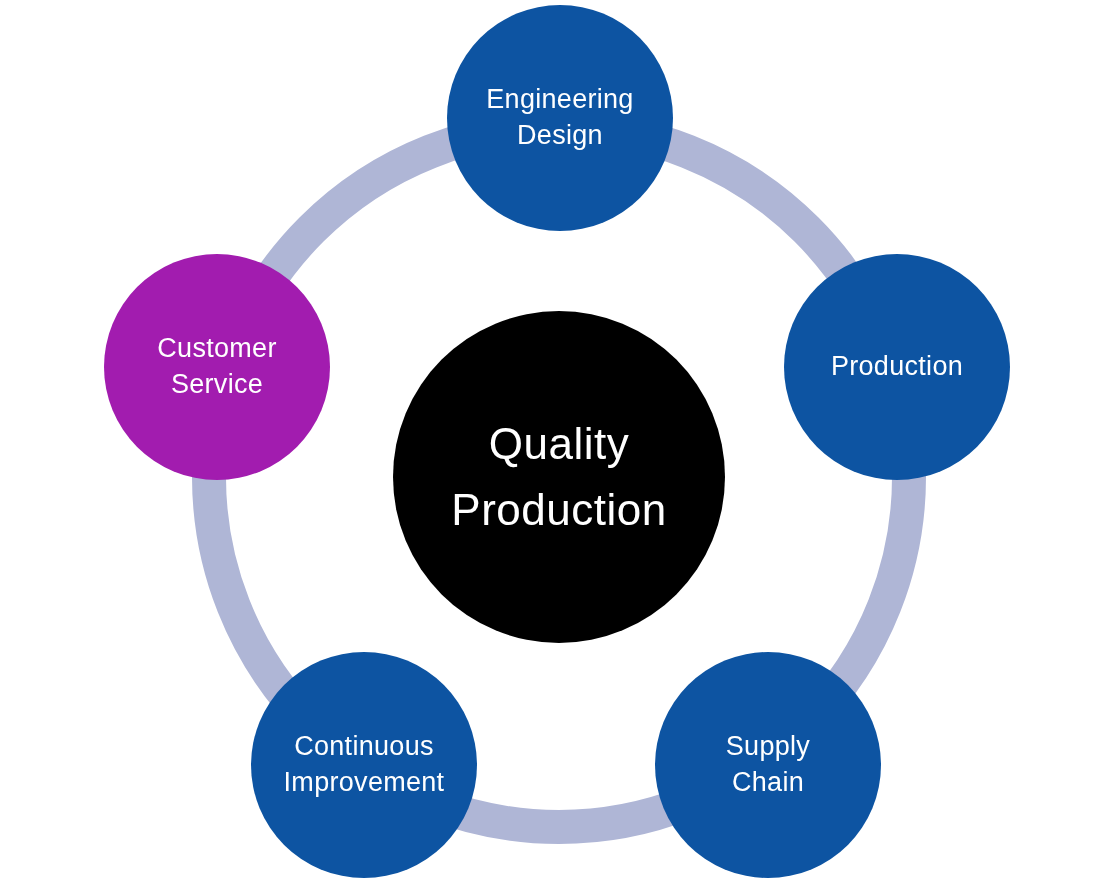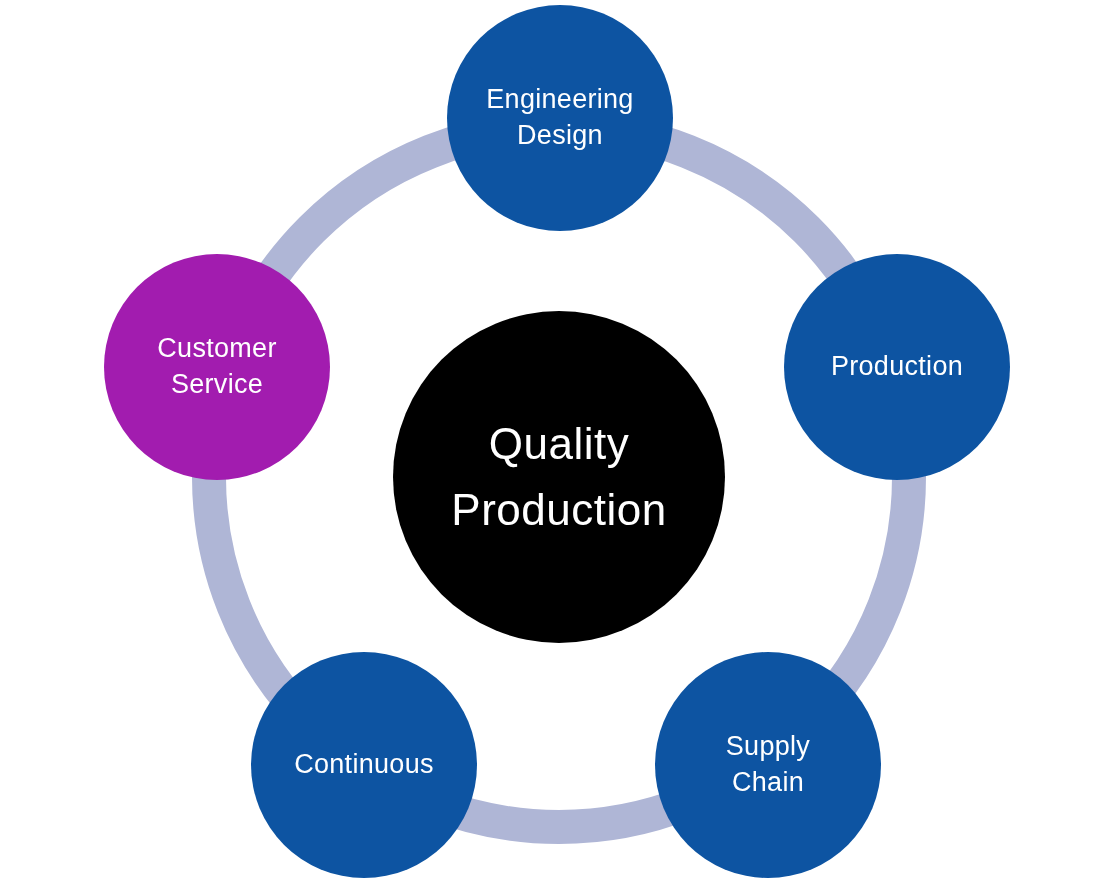--- a/index.html
+++ b/index.html
@@ -84,20 +84,21 @@
     <span class="node-line">Production</span>
   </div>
 
   <div class="node node--satellite node--supply" style="background:#0D54A2;">
     <span class="node-line">Supply</span>
     <span class="node-line">Chain</span>
   </div>
 
   <div class="node node--satellite node--continuous" style="background:#0D54A2;">
     <span class="node-line">Continuous</span>
+    <span class="node-line">Improvement</span>
   </div>
 
   <div class="node node--satellite node--customer" style="background:#a21caf;">
     <span class="node-line">Customer</span>
     <span class="node-line">Service</span>
   </div>
 
 </div>
 
 </body></html>

